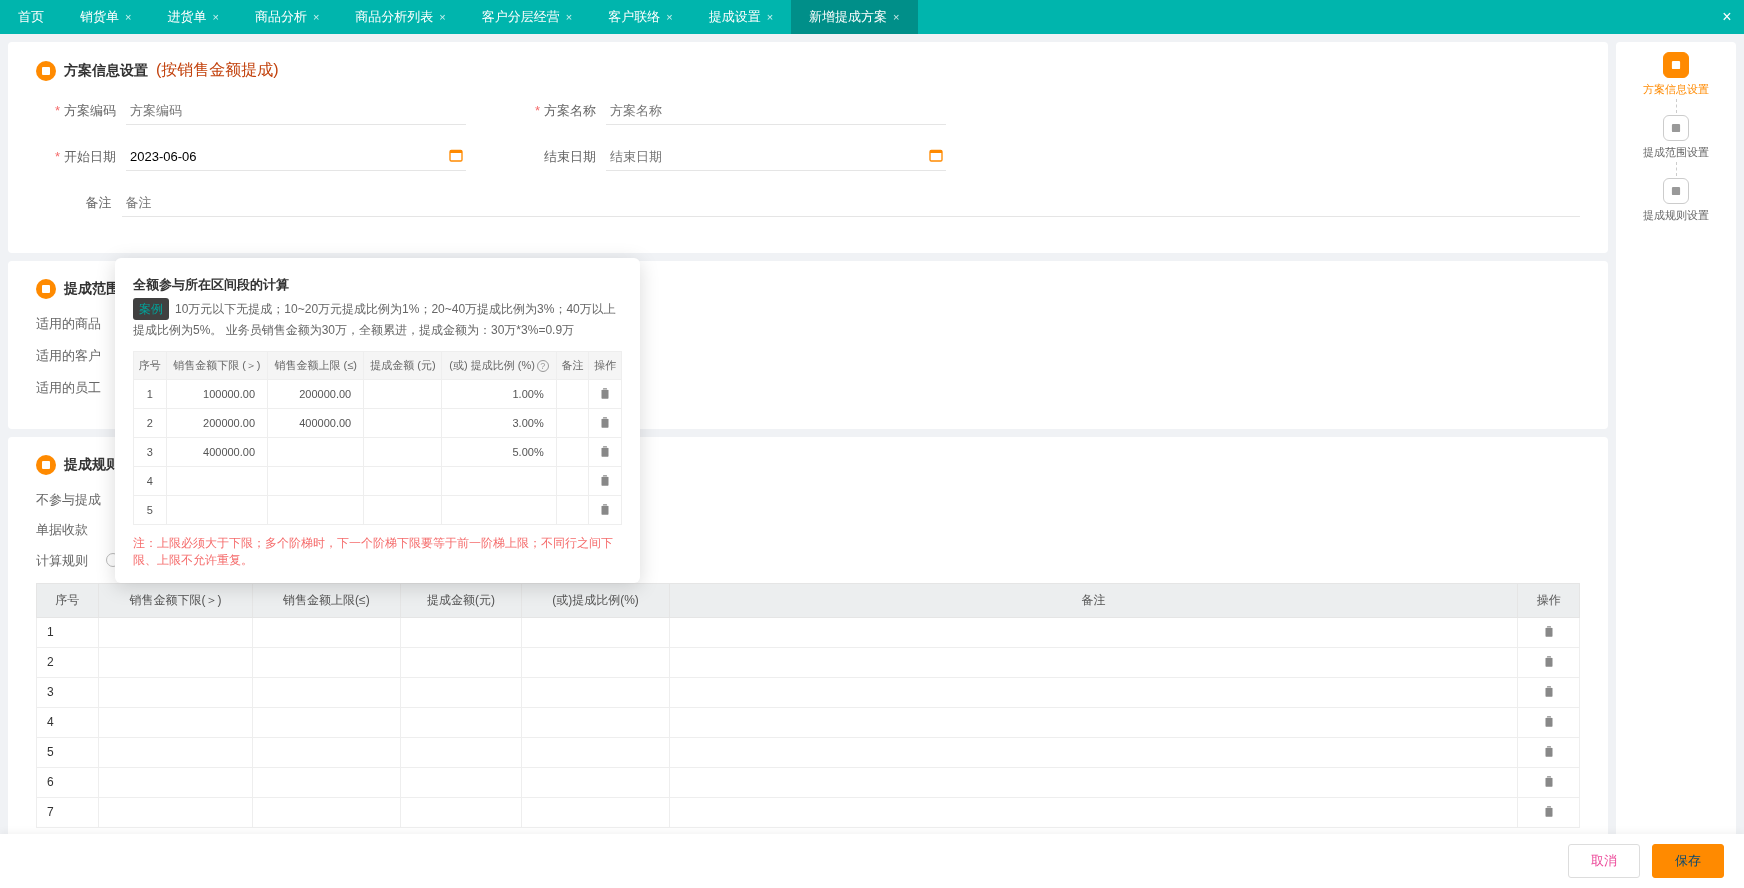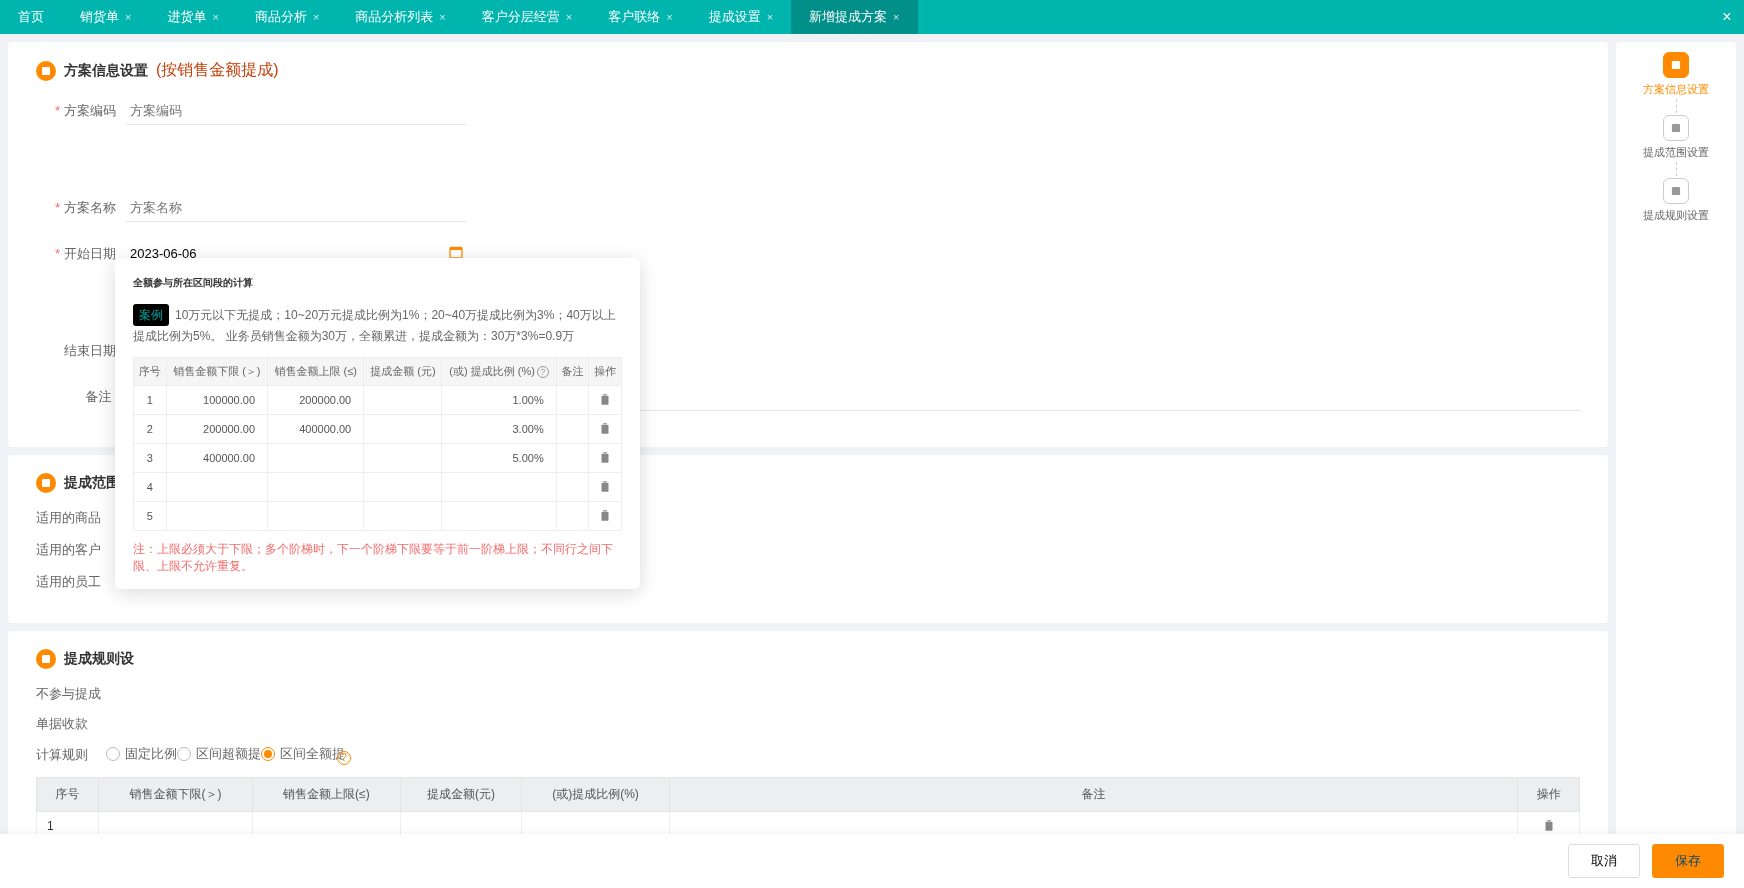--- a/index.html
+++ b/index.html
@@ -19,21 +19,21 @@
 
 
 .panel { background:#fff; border-radius:4px; padding:18px 28px; }
 .panel-head { display:flex; align-items:center; gap:8px; margin-bottom:16px; }
 .panel-icon { width:20px; height:20px; border-radius:50%; background:#ff8a00; display:flex; align-items:center; justify-content:center; }
 .panel-icon svg { width:12px; height:12px; fill:#fff; }
 .panel-title { font-size:14px; font-weight:bold; color:#333; }
 .panel-sub { font-size:16px; color:#c2410c; }
 
 
-.form-row { display:flex; gap:69px; margin-bottom:18px;flex-direction:column; }
+.form-row { display:flex; gap:50px; margin-bottom:18px; }
 .form-item { display:flex; align-items:center; }
 .form-item.wide { flex:1; }
 .req { color:#f56c6c; margin-right:4px; }
 .lbl { width:80px; text-align:right; color:#666; font-size:13px; margin-right:10px; }
 .ipt { border:none; border-bottom:1px solid #e5e5e5; padding:6px 4px; font-size:13px; width:340px; background:transparent; }
 .date-wrap { position:relative; width:340px; }
 .date-wrap .ipt { width:100%; padding-right:24px; }
 .date-icon { position:absolute; right:2px; top:4px; width:16px; height:16px; fill:#ff8a00; }
 
 
@@ -49,42 +49,42 @@
 
 
 .btable { width:100%; border-collapse:collapse; margin-top:6px; }
 .btable th { background:#eceeef; font-weight:normal; font-size:12px; color:#555; padding:8px 10px; border:1px solid #e5e5e5; text-align:center; }
 .btable td { border:1px solid #eee; padding:6px 10px; font-size:12px; text-align:center; height:28px; }
 .btable td.left { text-align:left; }
 .del-icon { width:14px; height:14px; fill:#888; cursor:pointer; }
 
 
 .popover { position:absolute; left:115px; top:258px; width:525px; background:#fff; box-shadow:0 4px 20px rgba(0,0,0,.15); border-radius:6px; padding:18px 18px 14px 18px; z-index:50; }
-.pop-title { font-size:10px; font-weight:bold; margin-bottom:14px; }
-.pop-badge { display:inline-block; background:#000000; color:#00a39a; font-size:12px; padding:1px 6px; border-radius:3px; margin-right:6px; }
+.pop-title { font-size:13px; font-weight:bold; margin-bottom:4px; }
+.pop-badge { display:inline-block; background:#404040; color:#00a39a; font-size:12px; padding:1px 6px; border-radius:3px; margin-right:6px; }
 .pop-desc { font-size:12px; color:#666; line-height:1.7; margin-bottom:10px; }
 .pop-table { width:100%; border-collapse:collapse; font-size:11px; }
 .pop-table th { background:#f5f5f5; color:#666; font-weight:normal; padding:6px 4px; border:1px solid #eee; text-align:center; white-space:nowrap; }
 .pop-table td { border:1px solid #eee; padding:6px 4px; text-align:center; color:#555; }
 .pop-table td.num { text-align:right; padding-right:12px; }
 .pop-note { color:#f56c6c; font-size:12px; margin-top:10px; }
 .pop-q { display:inline-flex; width:12px; height:12px; border:1px solid #999; color:#999; border-radius:50%; font-size:9px; align-items:center; justify-content:center; margin-left:2px; }
 
 
 .snode { display:flex; flex-direction:column; align-items:center; gap:4px; font-size:11px; color:#666; cursor:pointer; }
 .snode.active { color:#ff8a00; }
 .sicon { width:26px; height:26px; border:1px solid #ccc; border-radius:6px; display:flex; align-items:center; justify-content:center; }
 .snode.active .sicon { border-color:#ff8a00; background:#ff8a00; }
 .snode.active .sicon svg { fill:#fff; }
 .sicon svg { width:14px; height:14px; fill:#999; }
 .sline { width:1px; height:14px; border-left:1px dashed #ccc; margin:2px 0; }
 
 
 .footer { position:fixed; bottom:0; left:0; right:0; background:#fff; box-shadow:0 -2px 8px rgba(0,0,0,.05); padding:10px 20px; display:flex; justify-content:flex-end; gap:12px; }
-.btn { padding:7px 22px; font-size:13px; border-radius:3px; cursor:pointer; border:1px solid #ddd; background:#fff; color:#000000; }
+.btn { padding:7px 22px; font-size:13px; border-radius:3px; cursor:pointer; border:1px solid #ddd; background:#fff; color:#ec4899; }
 .btn.primary { background:#ff8a00; border-color:#ff8a00; color:#0c4a6e; }
 </style>
 </head>
 <body>
 
 <div class="tabbar" id="tabbar">
   <div class="tab">
       <span>首页</span>
     </div>
     <div class="tab">

